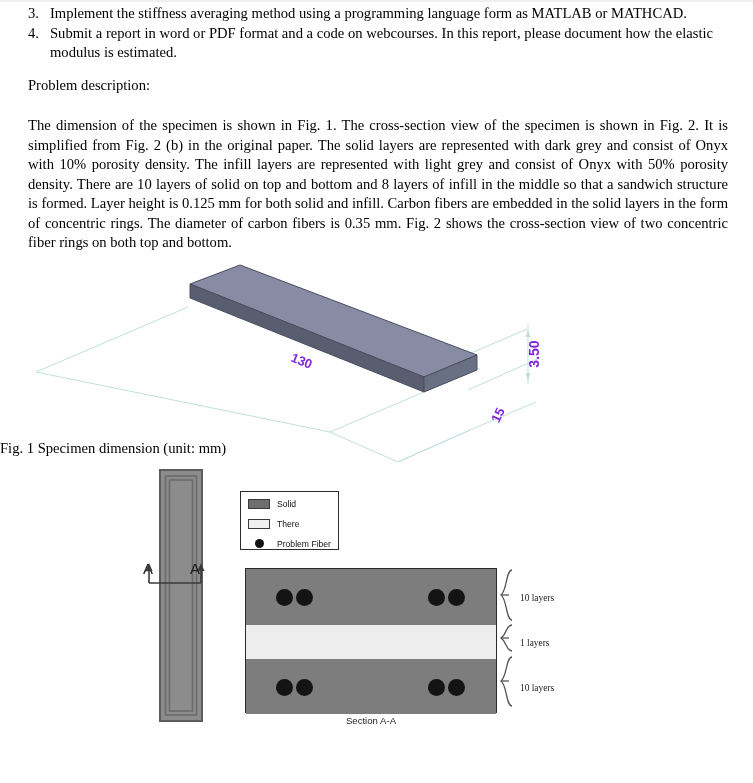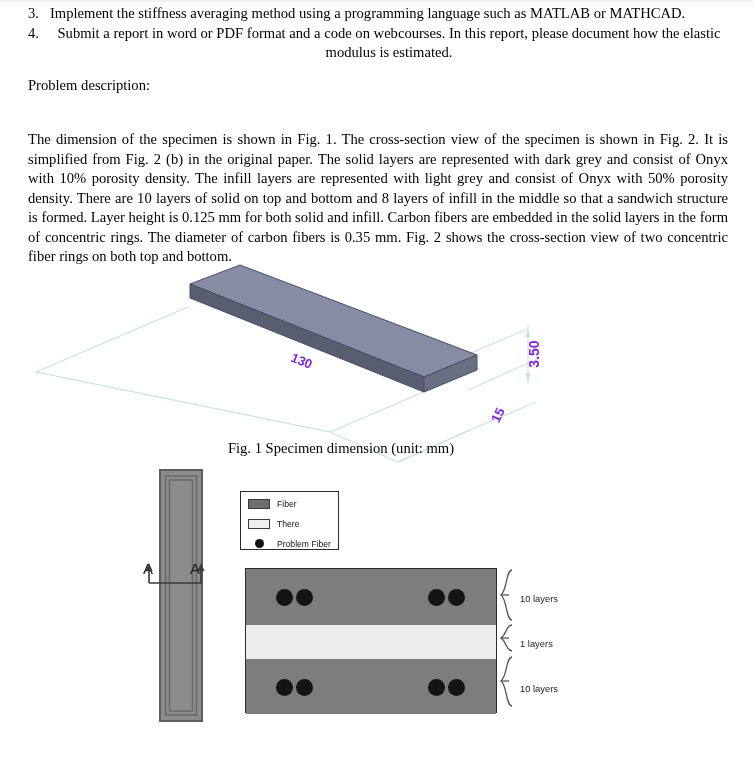--- a/index.html
+++ b/index.html
@@ -18,35 +18,35 @@
     position:absolute;left:28px;top:4px;width:700px;
   }
   .li{
     display:flex;
     font-size:14.6px;
     line-height:19px;
     margin-bottom:1px;
   }
   .li .num{width:22px;flex:0 0 22px;}
   .li .txt{flex:1;text-align:justify;}
-  .li .txt.nojust{text-align:center;font-family:Liberation Serif, serif;}
+  .li .txt.nojust{text-align:left;font-family:Liberation Serif, serif;}
 
   .para{
     position:absolute;left:28px;width:700px;
     font-size:14.6px;line-height:19.5px;
   }
   #problem-desc-heading{top:76px;}
-  #description-paragraph{top:130px;text-align:justify;}
+  #description-paragraph{top:116px;text-align:justify;}
 
   
   .fig1{position:absolute;left:0;top:262px;width:753px;height:200px;}
   .fig1 svg{display:block;}
   .fig1cap{
     position:absolute;left:0;top:440px;width:682px;
-    text-align:center;font-size:14.6px;
+    text-align:left;font-size:14.6px;
   }
 
   
   .fig2{position:absolute;left:0;top:465px;width:753px;height:275px;}
 
   
   .strip{position:absolute;left:158px;top:3px;}
 
   
   .amark{
@@ -91,21 +91,21 @@
   #band-top{top:0;height:56px;}
   #band-mid{top:56px;height:34px;}
   #band-bot{top:90px;height:55px;}
   .fiber{
     position:absolute;width:17px;height:17px;border-radius:50%;
     background:#141414;
   }
 
   .layer-label{
     position:absolute;
-    font-family:Liberation Sans, sans-serif;
+    font-family:Liberation Serif, serif;
     font-size:9.4px;color:#1c1c1c;
     white-space:nowrap;
   }
   #layers-top-label{left:520px;top:128px;}
   #layers-mid-label{left:520px;top:173px;}
   #layers-bot-label{left:520px;top:218px;}
 
   .seccap{
     position:absolute;left:245px;top:250px;width:252px;
     text-align:center;
@@ -120,21 +120,21 @@
 </head>
 <body>
 
 <div class="page">
 
   <div class="topline"></div>
 
   <div class="list">
     <div class="li">
       <span class="num">3.</span>
-      <span class="txt">Implement the stiffness averaging method using a programming language such as MATLAB or MATHCAD.</span>
+      <span class="txt">Implement the stiffness averaging method using a programming language form as MATLAB or MATHCAD.</span>
     </div>
     <div class="li">
       <span class="num">4.</span>
       <span class="txt nojust">Submit a report in word or PDF format and a code on webcourses. In this report, please document how the elastic modulus is estimated.</span>
     </div>
   </div>
 
   <div class="para" id="problem-desc-heading">Problem description:</div>
 
   <div class="para" id="description-paragraph">The dimension of the specimen is shown in Fig. 1. The cross-section view of the specimen is shown in Fig. 2. It is simplified from Fig. 2 (b) in the original paper. The solid layers are represented with dark grey and consist of Onyx with 10% porosity density. The infill layers are represented with light grey and consist of Onyx with 50% porosity density. There are 10 layers of solid on top and bottom and 8 layers of infill in the middle so that a sandwich structure is formed. Layer height is 0.125 mm for both solid and infill. Carbon fibers are embedded in the solid layers in the form of concentric rings. The diameter of carbon fibers is 0.35 mm. Fig. 2 shows the cross-section view of two concentric fiber rings on both top and bottom.</div>
@@ -193,21 +193,21 @@
         <line x1="71" y1="30" x2="71" y2="14"></line>
         <line x1="19" y1="30" x2="71" y2="30"></line>
       </g>
       <path d="M19 10 L15.5 18 L22.5 18 Z" fill="#3a3a3a"></path>
       <path d="M71 10 L67.5 18 L74.5 18 Z" fill="#3a3a3a"></path>
     </svg>
 
     <div class="legend">
       <div class="legend-row">
         <span class="sw solid"></span>
-        <span>Fiber</span>
+        <span>Solid</span>
       </div>
       <div class="legend-row">
         <span class="sw infill"></span>
         <span>There</span>
       </div>
       <div class="legend-row">
         <span class="dot-wrap">
             <span class="dot"></span>
           </span>
         <span>Problem Fiber</span>
@@ -238,15 +238,16 @@
         <line x1="3" y1="73" x2="11" y2="73"></line>
         <path d="M14 92 C8 92, 9 112, 3 116 C9 120, 8 141, 14 141"></path>
         <line x1="3" y1="116" x2="11" y2="116"></line>
       </g>
     </svg>
 
     <div class="layer-label" id="layers-top-label">10 layers</div>
     <div class="layer-label" id="layers-mid-label">1 layers</div>
     <div class="layer-label" id="layers-bot-label">10 layers</div>
 
+    <div class="seccap">Section A-A</div>
   </div>
 
 </div>
 
 </body></html>

